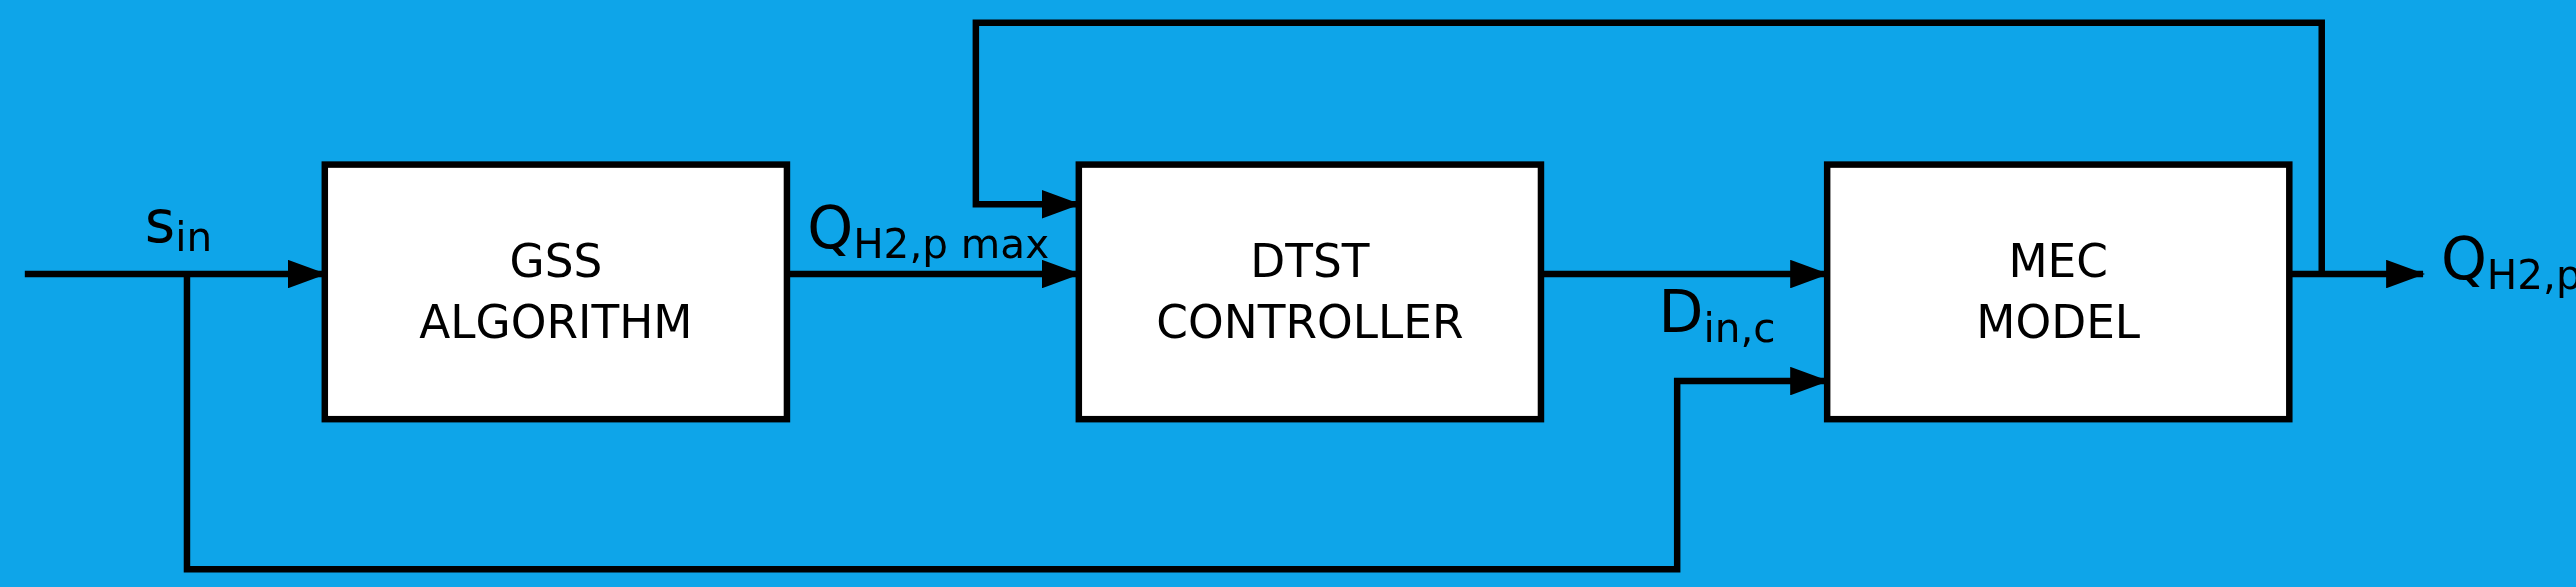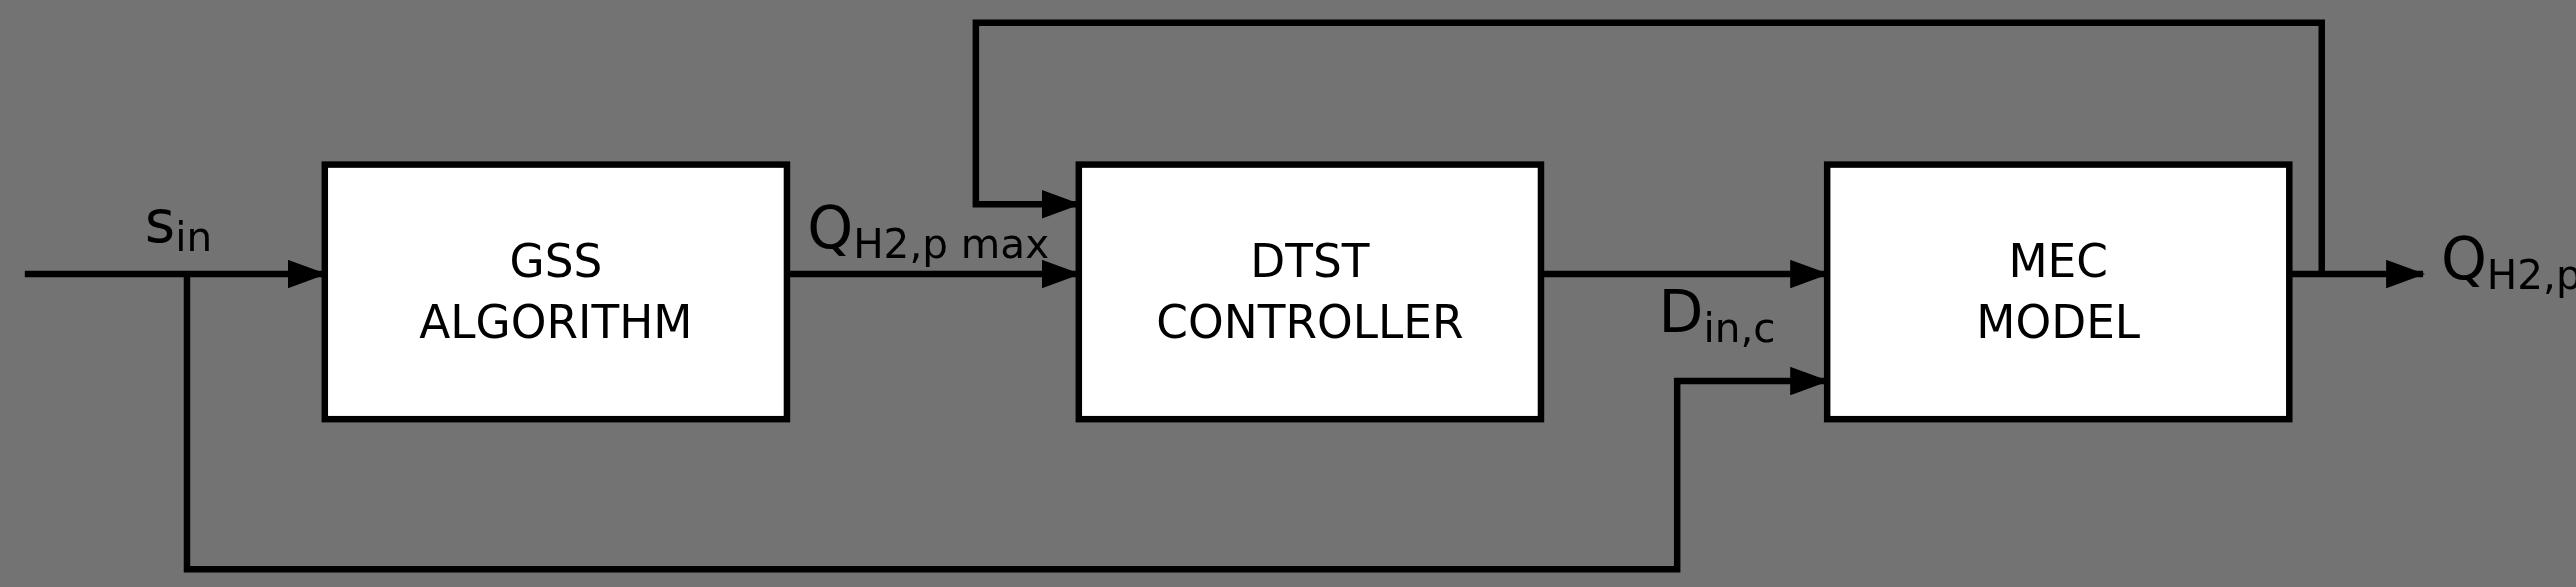--- a/index.html
+++ b/index.html
@@ -4,21 +4,21 @@
 <style>
   html, body {
     margin: 0;
     padding: 0;
     background: #ffffff;
   }
   .stage {
     position: relative;
     width: 2576px;
     height: 587px;
-    background: #737373;
+    background: #0ea5e9;
     overflow: hidden;
     font-family: "DejaVu Sans", "Liberation Sans", sans-serif;
   }
   svg { display: block; }
   .wire {
     fill: none;
     stroke: #000000;
     stroke-width: 8;
     stroke-linecap: butt;
     stroke-linejoin: miter;

